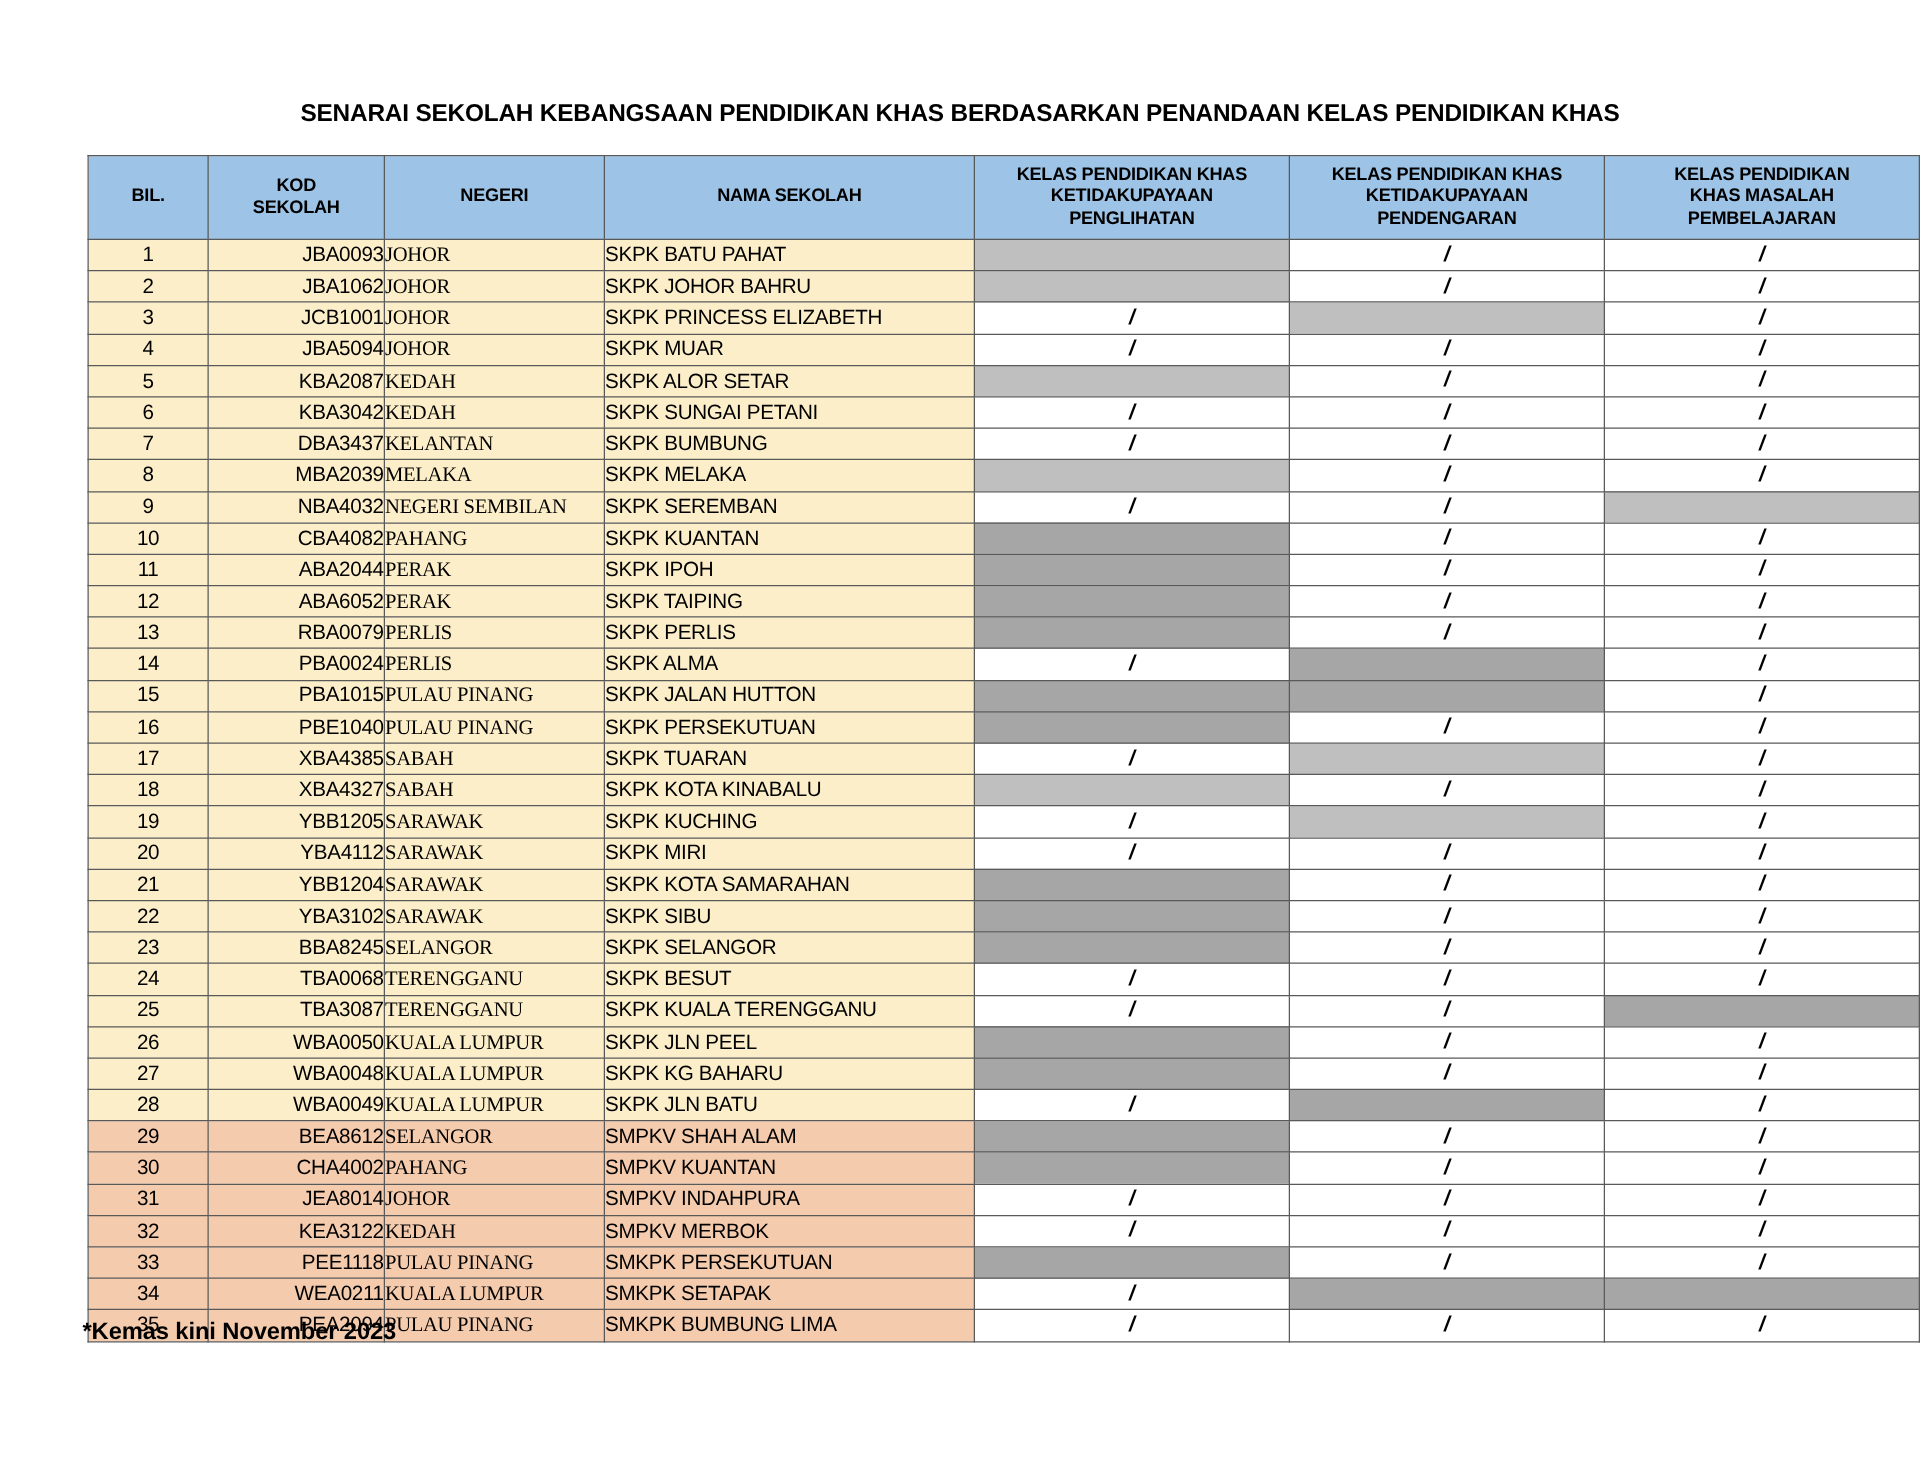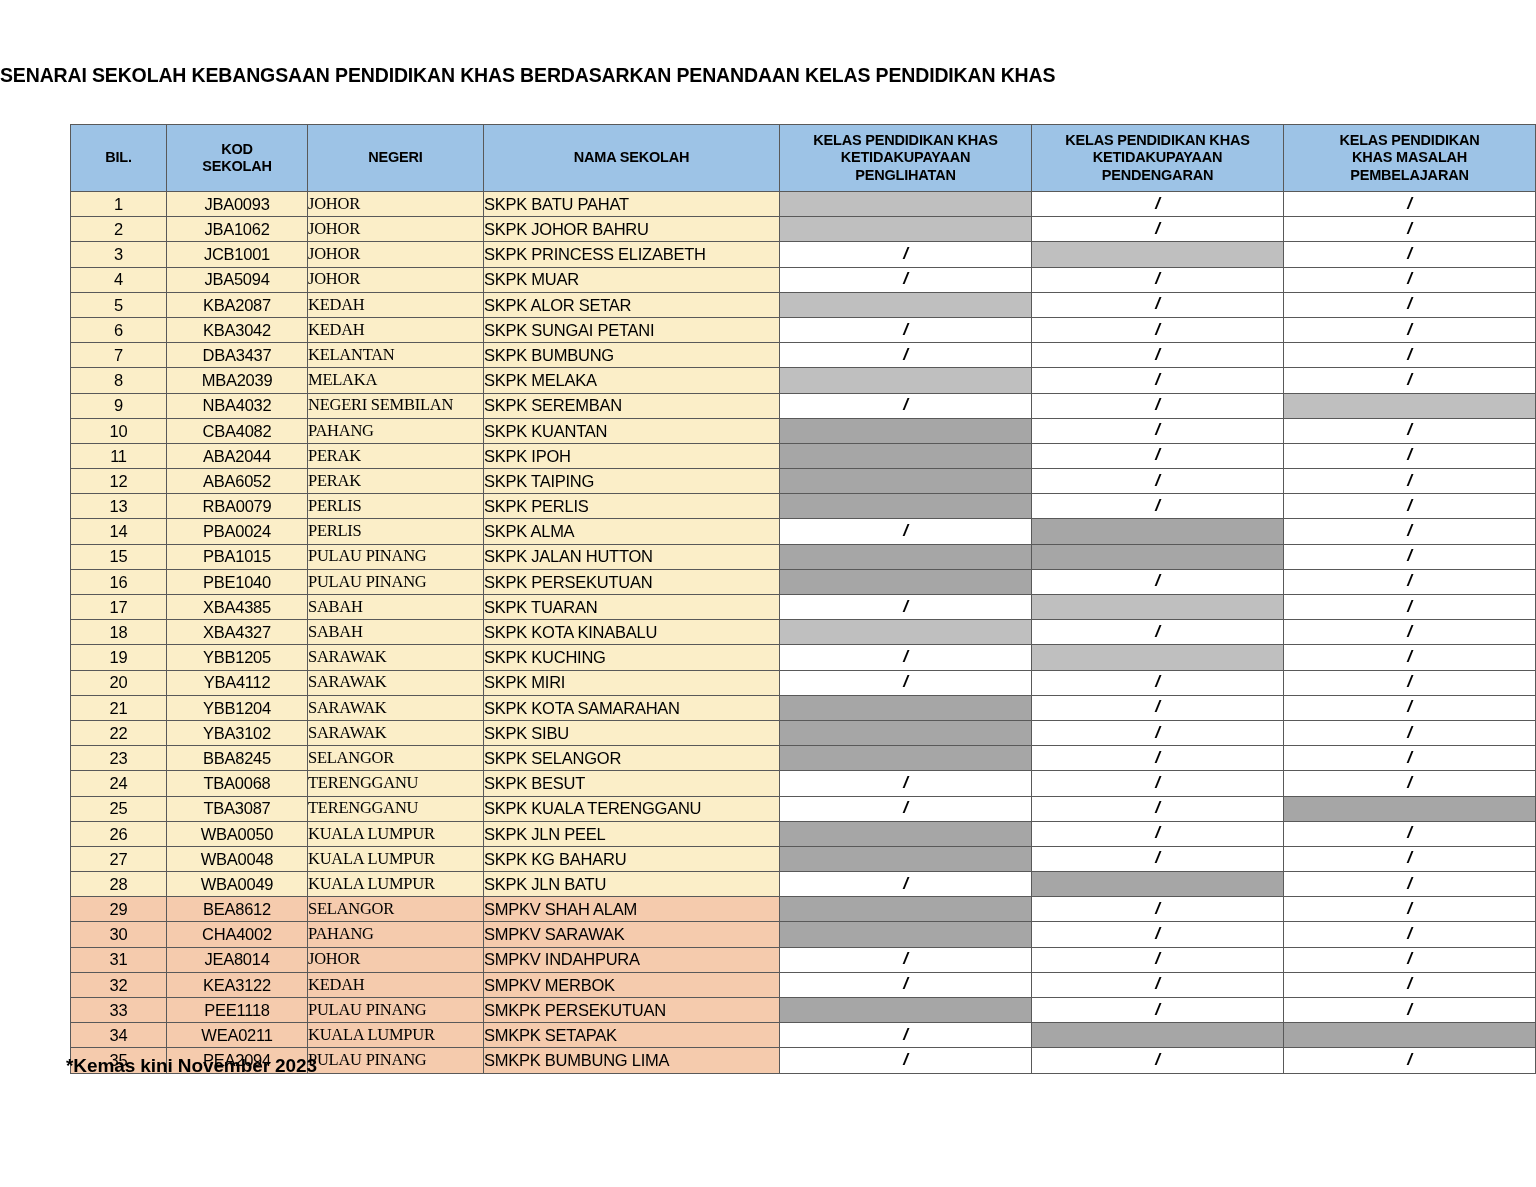--- a/index.html
+++ b/index.html
@@ -16,23 +16,23 @@
     overflow: hidden;
   }
   .page {
     position: relative;
     width: 1536px;
     height: 1187px;
   }
   .doc-title {
     position: absolute;
     left: 0;
-    top: 64px;
+    top: 80px;
     width: 1536px;
-    text-align: left;
+    text-align: center;
     font-size: 19.5px;
     font-weight: bold;
     letter-spacing: -0.15px;
     color: #000;
     white-space: nowrap;
   }
   .table-wrap {
     position: absolute;
     left: 70px;
     top: 124px;
@@ -73,21 +73,21 @@
     font-size: 16.5px;
     letter-spacing: -0.25px;
     line-height: 1;
     height: 24.2px;
   }
   td.c-bil {
     text-align: center;
     padding: 0 4px;
   }
   td.c-kod {
-    text-align: center;
+    text-align: right;
     padding: 0 4px;
   }
   td.c-negeri {
     text-align: left;
     padding: 0 8px;
     font-family: Liberation Serif, serif;
   }
   td.c-nama {
     text-align: left;
     padding: 0 8px;
@@ -430,21 +430,21 @@
             <td class="c-negeri">SELANGOR</td>
             <td class="c-nama">SMPKV SHAH ALAM</td>
             <td class="c-mark fill-dark"></td>
             <td class="c-mark"><span class="slash">/</span></td>
             <td class="c-mark"><span class="slash">/</span></td>
           </tr>
           <tr class="band-peach">
             <td class="c-bil">30</td>
             <td class="c-kod">CHA4002</td>
             <td class="c-negeri">PAHANG</td>
-            <td class="c-nama">SMPKV SARAWAK</td>
+            <td class="c-nama">SMPKV KUANTAN</td>
             <td class="c-mark fill-dark"></td>
             <td class="c-mark"><span class="slash">/</span></td>
             <td class="c-mark"><span class="slash">/</span></td>
           </tr>
           <tr class="band-peach">
             <td class="c-bil">31</td>
             <td class="c-kod">JEA8014</td>
             <td class="c-negeri">JOHOR</td>
             <td class="c-nama">SMPKV INDAHPURA</td>
             <td class="c-mark"><span class="slash">/</span></td>

